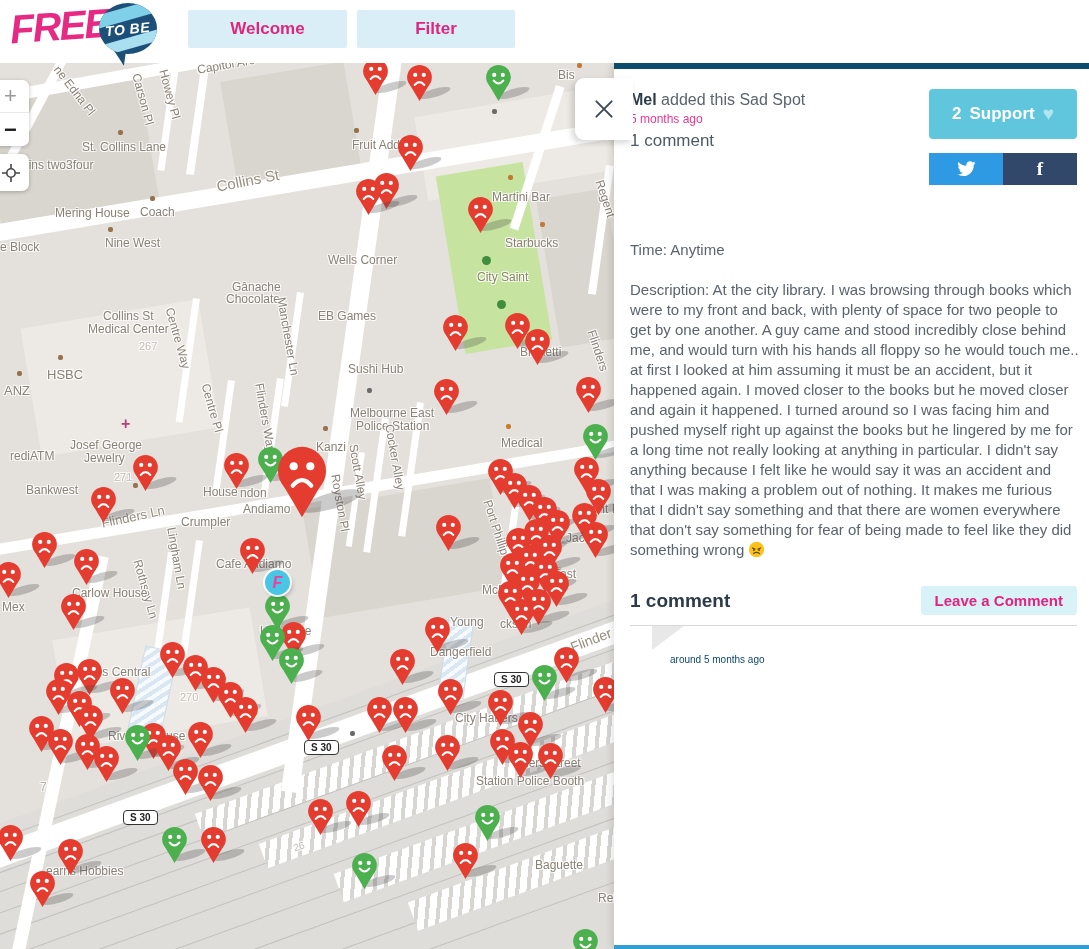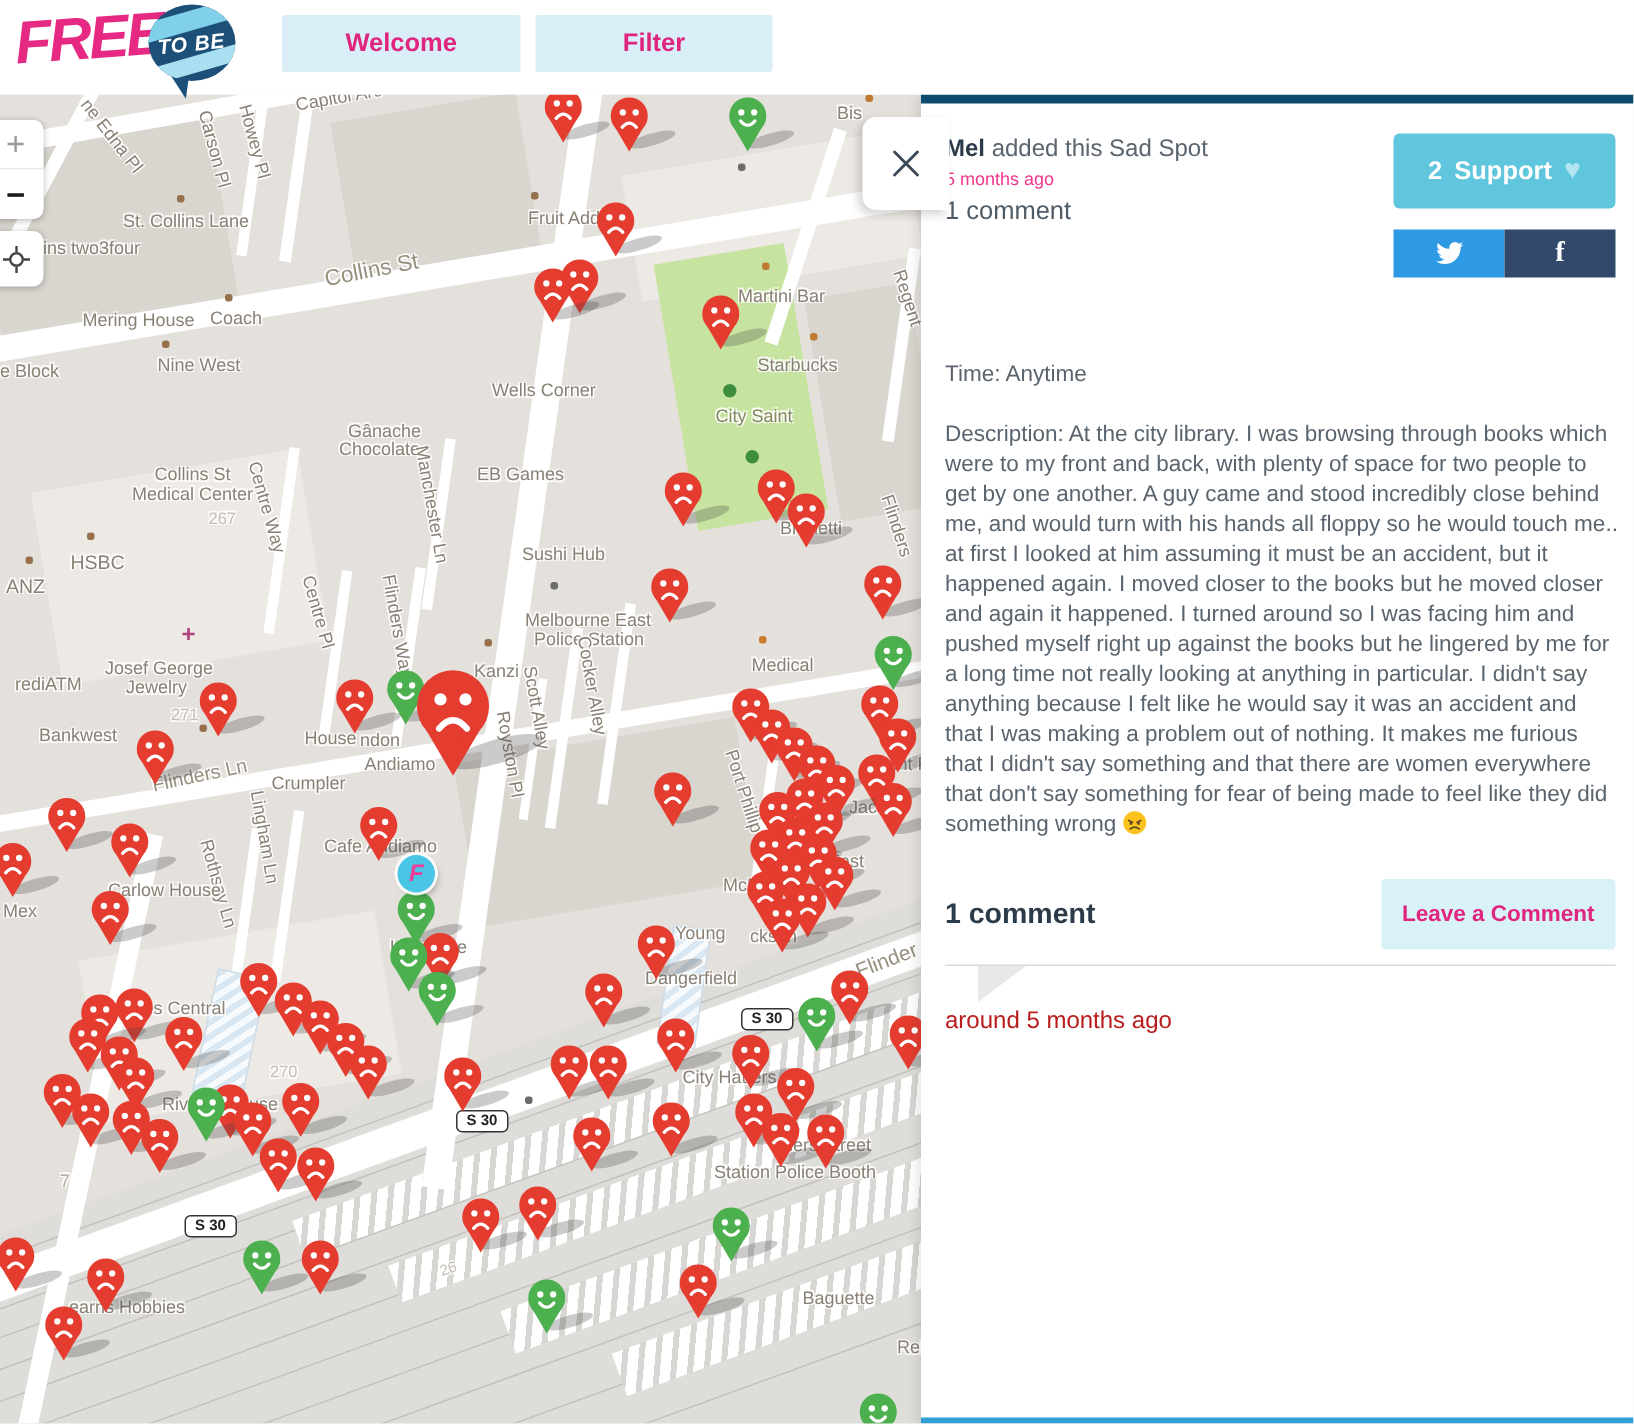--- a/index.html
+++ b/index.html
@@ -89,29 +89,29 @@
   #support-btn .heart { color:#b2e4f1; font-size:19px; font-weight:normal; }
   #share-row { display:flex; margin-top:14px; }
   .share-btn { width:74px; height:32px; border:none; cursor:pointer;
     display:flex; align-items:center; justify-content:center; }
   #tw-btn { background:#2d9ae3; }
   #fb-btn { background:#32486b; color:#fff; font-size:19px; font-weight:bold; font-family:"Liberation Serif",serif; }
   #time-line { font-size:15px; margin-top:56px; }
   #description { font-size:15px; line-height:20px; margin-top:22px; width:449px; }
   #comments-head { display:flex; justify-content:space-between; align-items:center; margin-top:26px; }
   #comments-title { font-size:19px; font-weight:bold; color:#2c3b49; }
-  #leave-btn { background:#d9f2f8; border:none; border-radius:3px; height:47px; padding:0 14px;
+  #leave-btn { background:#d9f2f8; border:none; border-radius:3px; height:29px; padding:0 14px;
     color:#e0257f; font-weight:bold; font-size:15px; cursor:pointer; font-family:"Liberation Sans",sans-serif; }
   #comments-divider { border:none; border-top:1px solid #d9d9d9; margin-top:10px; }
   #comment-bubble { margin-top:22px; background:#e9e8e8; border-radius:16px; padding:16px 20px;
     font-size:15px; line-height:21px; color:#55606b; }
   #bubble-tail { width:0; height:0; border-top:24px solid #e9e8e8; border-right:32px solid transparent;
     margin-left:22px; }
   #comment-author { font-size:16px; font-weight:bold; color:#2c3b49; margin-top:10px; }
-  #comment-time { font-size:16px; color:#b91c1c; margin-top:4px; }
+  #comment-time { font-size:10px; color:#0c4a6e; margin-top:4px;margin-left:40px; }
   #panel-footer { position:absolute; left:614px; bottom:0; width:475px; height:4px; background:#2f9fd6; z-index:35; }
 </style>
 </head>
 <body>
 
 <div id="app">
 
   <div id="header">
     <div id="logo">
       <span id="logo-free">FREE</span>
@@ -243,21 +243,21 @@
         <span class="map-label" style="left: 144px; top: 495px; transform: rotate(74deg);">Rothsay Ln</span>
         <span class="map-label" style="left: 72px; top: 523px;">Carlow House</span>
         <span class="map-label" style="left: 482px; top: 520px;">McDonald</span>
         <span class="map-label" style="left: 552px; top: 504px;">East</span>
         <span class="map-label" style="left: 450px; top: 552px;">Young</span>
         <span class="map-label" style="left: 500px; top: 554px;">ckson</span>
         <span class="map-label" style="left: 260px; top: 561px;">UniLodge</span>
         <span class="map-label" style="left: 430px; top: 582px;">Dangerfield</span>
         <span class="map-label" style="left: 2px; top: 537px;">Mex</span>
         <span class="map-label" style="left: 93px; top: 602px;">les Central</span>
-        <span class="map-label" style="left: 180px; top: 628px; font-size: 11px; color: rgb(196, 190, 180); margin-top: 18px;">270</span>
+        <span class="map-label" style="left: 180px; top: 628px; font-size: 11px; color: rgb(196, 190, 180);">270</span>
         <span class="map-label" style="left: 455px; top: 648px;">City Hatters</span>
         <span class="map-label" style="left: 108px; top: 666px;">Riv</span>
         <span class="map-label" style="left: 166px; top: 666px;">use</span>
         <span class="map-label" style="left: 40px; top: 717px; font-size: 12px; color: rgb(181, 175, 165);">7</span>
         <span class="map-label" style="left: 568px; top: 577px; font-size: 14px; color: rgb(152, 144, 127); transform: rotate(-21deg);">Flinder</span>
         <span class="map-label" style="left: 522px; top: 693px;">ders Street</span>
         <span class="map-label" style="left: 476px; top: 711px;">Station Police Booth</span>
         <span class="map-label" style="left: 46px; top: 801px;">earns Hobbies</span>
         <span class="map-label" style="left: 535px; top: 795px;">Baguette</span>
         <span class="map-label" style="left: 598px; top: 828px;">Rela</span>

